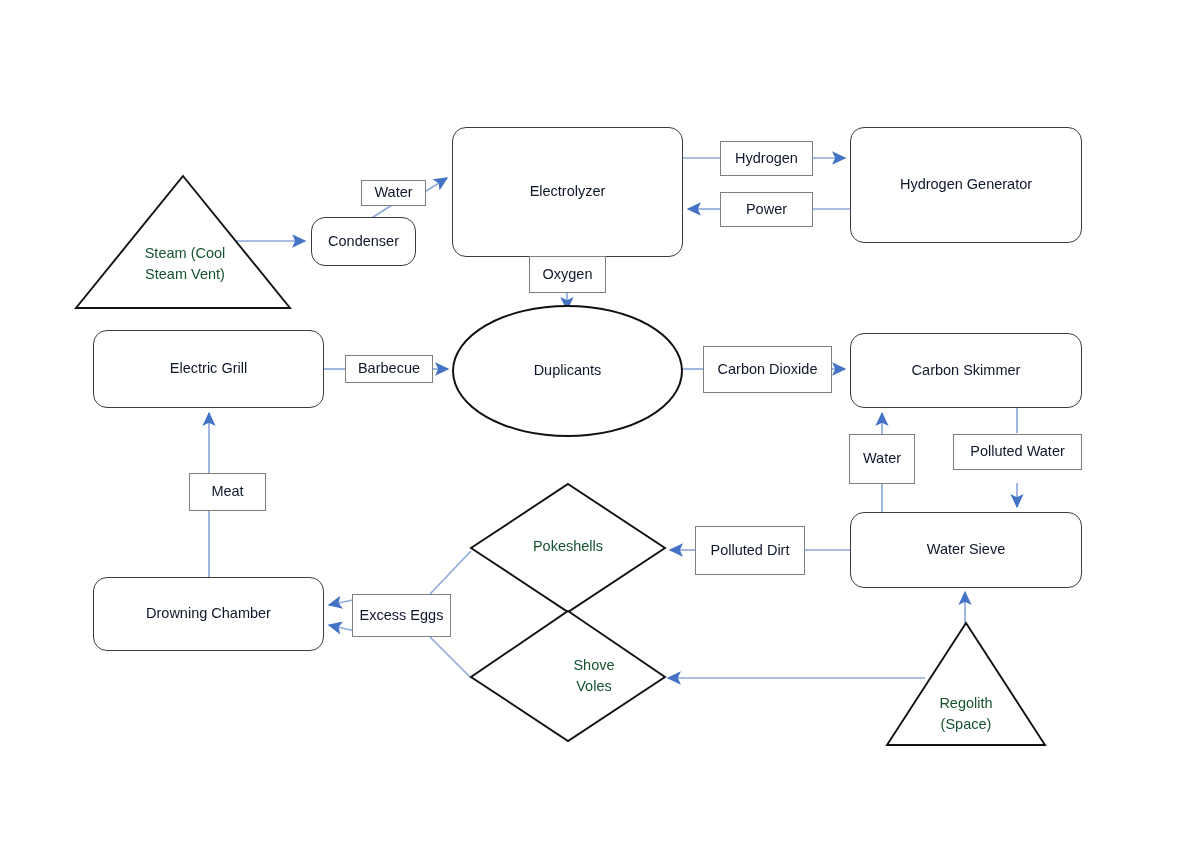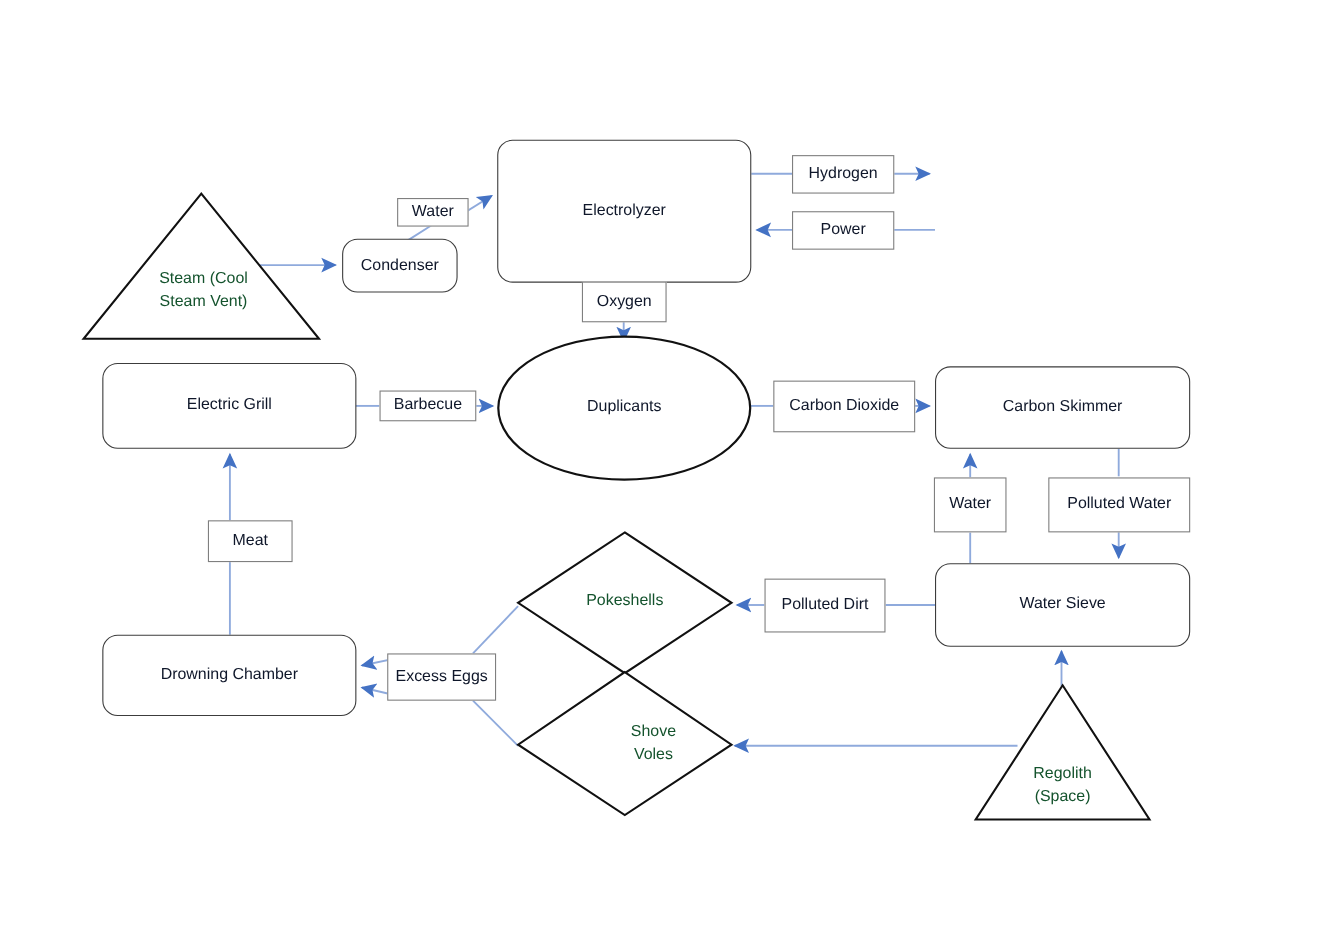--- a/index.html
+++ b/index.html
@@ -154,20 +154,23 @@
   </div>
 
   <div class="node label-box" style="left:720px; top:141px; width:93px; height:35px;">
     <span>Hydrogen</span>
   </div>
 
   <div class="node label-box" style="left:720px; top:192px; width:93px; height:35px;">
     <span>Power</span>
   </div>
 
+  <div class="node proc" style="left:850px; top:127px; width:232px; height:116px;">
+    <span>Hydrogen Generator</span>
+  </div>
 
   <div class="node label-box" style="left:529px; top:256px; width:77px; height:37px;">
     <span>Oxygen</span>
   </div>
 
   <div class="node proc" style="left:93px; top:330px; width:231px; height:78px;">
     <span>Electric Grill</span>
   </div>
 
   <div class="node label-box" style="left:345px; top:355px; width:88px; height:28px;">
@@ -183,21 +186,21 @@
   </div>
 
   <div class="node proc" style="left:850px; top:333px; width:232px; height:75px;">
     <span>Carbon Skimmer</span>
   </div>
 
   <div class="node label-box" style="left:849px; top:434px; width:66px; height:50px;">
     <span>Water</span>
   </div>
 
-  <div class="node label-box" style="left:953px; top:434px; width:129px; height:50px;">
+  <div class="node label-box" style="left:953px; top:434px; width:129px; height:36px;">
     <span>Polluted Water</span>
   </div>
 
   <div class="node proc" style="left:850px; top:512px; width:232px; height:76px;justify-content:center;">
     <span>Water Sieve</span>
   </div>
 
   <div class="node label-box" style="left:695px; top:526px; width:110px; height:49px;">
     <span>Polluted Dirt</span>
   </div>

